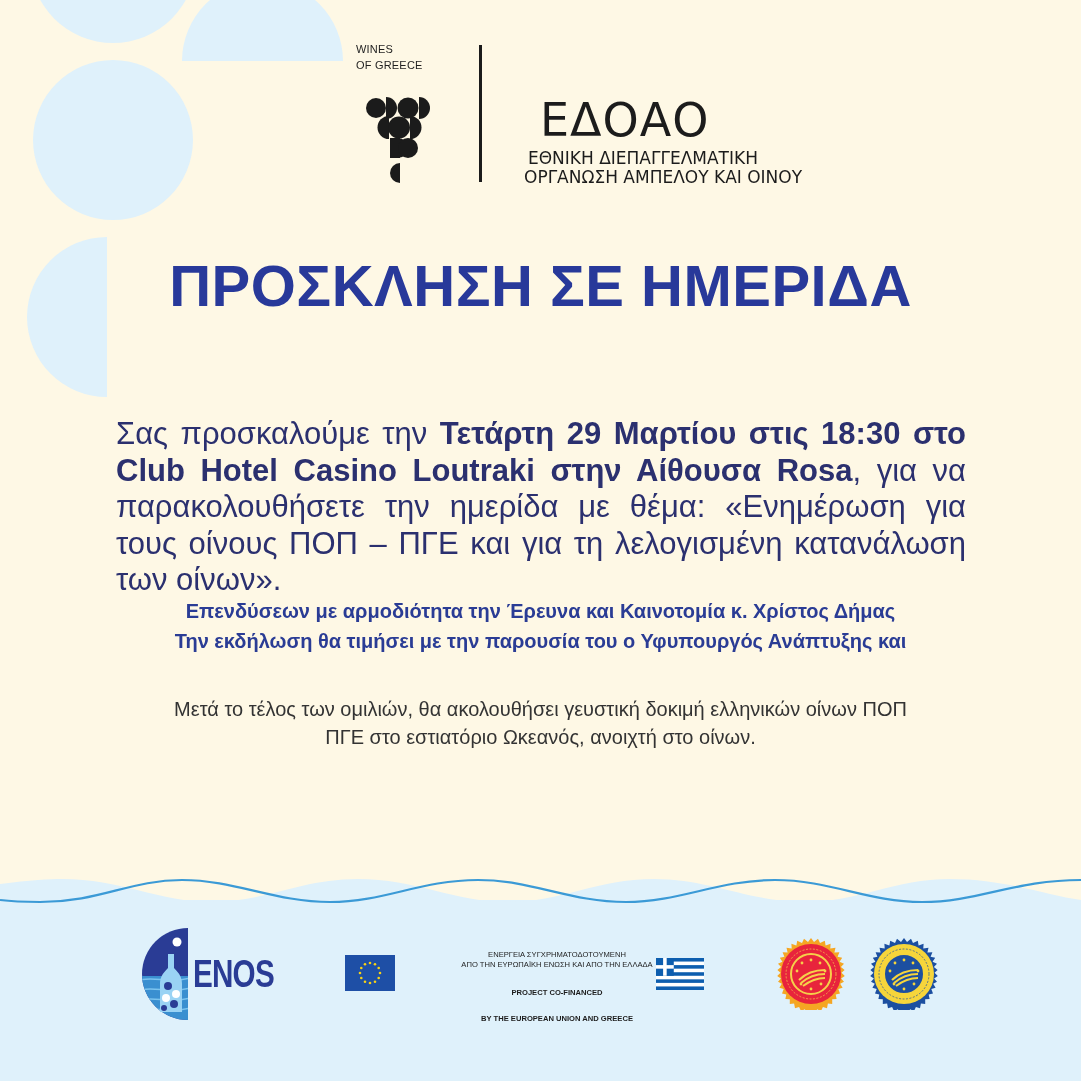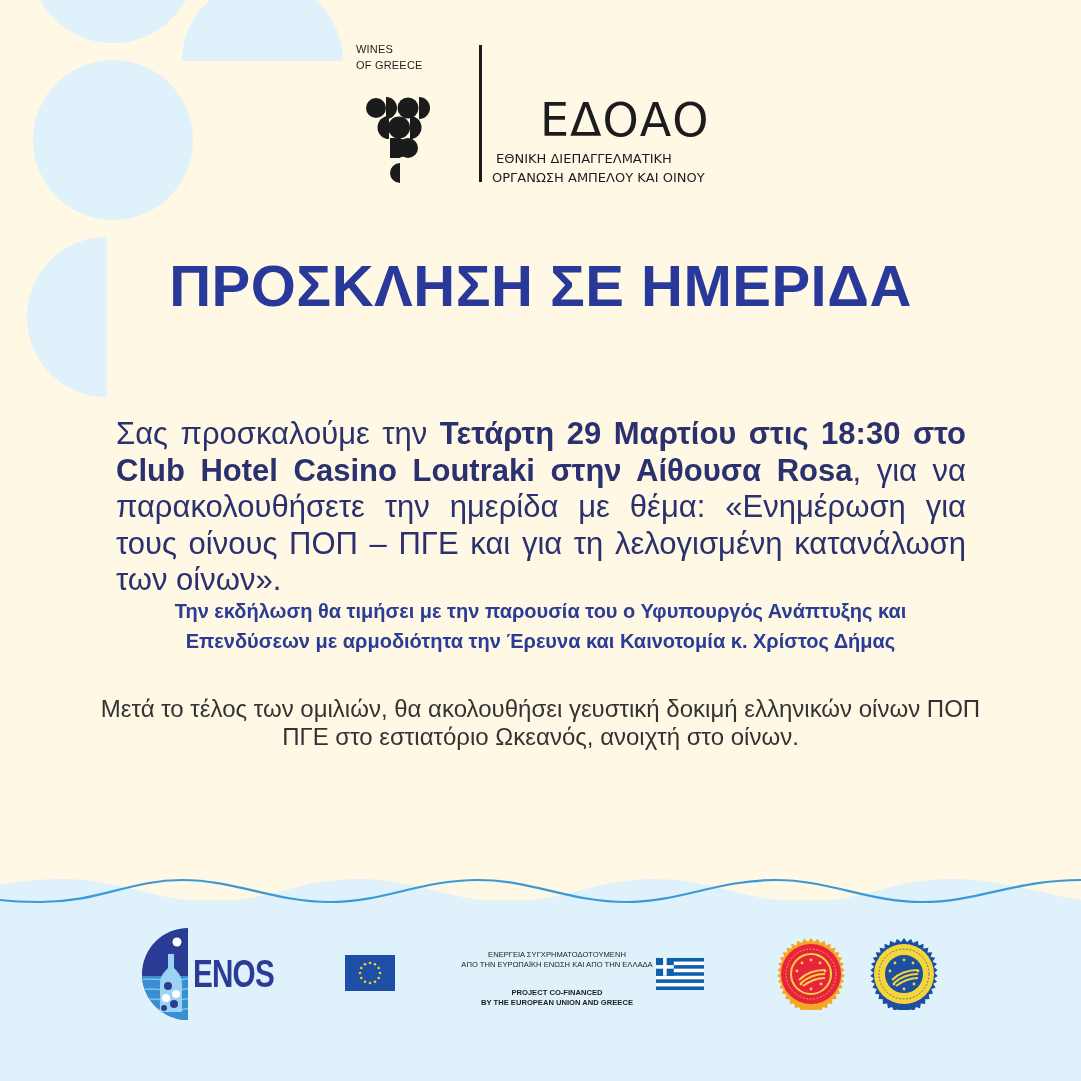--- a/index.html
+++ b/index.html
@@ -4,31 +4,31 @@
 <style>
   html, body { margin:0; padding:0; }
   body { width:1081px; height:1081px; background:#fef8e5; position:relative; overflow:hidden; font-family:"Liberation Sans", sans-serif; }
   .abs { position:absolute; }
   #bg-shapes svg { position:absolute; left:0; top:0; }
 
   
   .wog-text { position:absolute; left:356px; top:41px; width:106px; text-align:left; font-size:11px; line-height:16px; color:#1f1f1f; letter-spacing:0.2px; }
   .divider { position:absolute; left:479px; top:45px; width:3px; height:137px; background:#1b1b1b; }
   .edoao-title { position:absolute; left:540px; top:96px; font-size:46px; color:#1c1c1c; letter-spacing:1px; line-height:48px; font-family:"DejaVu Sans", sans-serif; font-weight:normal; }
-  .edoao-sub { position:absolute; left:492px; top:149px; font-size:13px; line-height:19px; color:#1c1c1c; font-family:"DejaVu Sans", sans-serif; text-align:left; }
+  .edoao-sub { position:absolute; left:524px; top:149px; font-size:17px; line-height:19px; color:#1c1c1c; font-family:"DejaVu Sans", sans-serif; text-align:left; }
   .edoao-sub div:first-child { padding-left:4px; }
 
   
   .main-title { position:absolute; left:0; right:0; top:258px; text-align:center; font-size:58px; font-weight:bold; color:#28399a; letter-spacing:0.5px; line-height:56px; }
 
   
   .p1 { position:absolute; left:116px; width:850px; top:416px; font-size:31px; line-height:36.5px; color:#2b306f; text-align:justify; text-align-last:left; }
   .p1 b { font-weight:bold; }
   .p2 { position:absolute; left:60px; right:60px; top:596px; text-align:center; font-size:20px; line-height:30px; font-weight:bold; color:#2a3c95; }
-  .p3 { position:absolute; left:60px; right:60px; top:695px; text-align:center; font-size:24px; line-height:28px; color:#333333; }
+  .p3 { position:absolute; left:60px; right:60px; top:695px; text-align:center; font-size:20px; line-height:28px; color:#333333; }
 
   
   .footer-band { position:absolute; left:0; top:900px; width:1081px; height:181px; background:#dff1fb; }
   .eu-text { position:absolute; left:422px; top:950px; width:270px; text-align:center; font-size:7.6px; line-height:10px; color:#1c1c1c; }
   .eu-text .en { font-weight:bold; margin-top:18px; font-size:7.6px; }
   .enos-label { position:absolute; left:193px; top:952px; font-size:38px; font-weight:bold; color:#2a3c95; letter-spacing:-1px; line-height:44px; transform:scaleX(0.78); transform-origin:left top; font-family:"Liberation Sans Narrow","Liberation Sans", sans-serif; }
 </style>
 </head>
 <body>
 
@@ -75,22 +75,22 @@
     <div>ΕΘΝΙΚΗ ΔΙΕΠΑΓΓΕΛΜΑΤΙΚΗ</div>
     <div>ΟΡΓΑΝΩΣΗ ΑΜΠΕΛΟΥ ΚΑΙ ΟΙΝΟΥ</div>
   </div>
 </div>
 
 <div class="main-title">ΠΡΟΣΚΛΗΣΗ ΣΕ ΗΜΕΡΙΔΑ</div>
 
 <div class="p1"><span>Σας προσκαλούμε την </span><b>Τετάρτη 29 Μαρτίου στις 18:30 στο Club Hotel Casino Loutraki στην Αίθουσα Rosa</b><span>, για να παρακολουθήσετε την ημερίδα με θέμα: «Ενημέρωση για τους οίνους ΠΟΠ – ΠΓΕ και για τη λελογισμένη κατανάλωση των οίνων».</span></div>
 
 <div class="p2">
+  <div>Επενδύσεων με αρμοδιότητα την Έρευνα και Καινοτομία κ. Χρίστος Δήμας</div>
   <div>Την εκδήλωση θα τιμήσει με την παρουσία του ο Υφυπουργός Ανάπτυξης και</div>
-  <div>Επενδύσεων με αρμοδιότητα την Έρευνα και Καινοτομία κ. Χρίστος Δήμας</div>
 </div>
 
 <div class="p3">
   <div>Μετά το τέλος των ομιλιών, θα ακολουθήσει γευστική δοκιμή ελληνικών οίνων ΠΟΠ</div>
   <div>ΠΓΕ στο εστιατόριο Ωκεανός, ανοιχτή στο οίνων.</div>
 </div>
 
 <div class="footer-band"></div>
 <svg class="abs" style="left:0;top:860px" width="1081" height="60" viewBox="0 860 1081 60">
 
@@ -140,21 +140,21 @@
     <circle cx="15" cy="18" r="1.3"></circle>
       <circle cx="16.3" cy="13" r="1.3"></circle>
       <circle cx="20" cy="9.3" r="1.3"></circle>
   </g>
 </svg>
 
 <div class="eu-text">
   <div>ΕΝΕΡΓΕΙΑ ΣΥΓΧΡΗΜΑΤΟΔΟΤΟΥΜΕΝΗ</div>
   <div>ΑΠΟ ΤΗΝ ΕΥΡΩΠΑΪΚΗ ΕΝΩΣΗ ΚΑΙ ΑΠΟ ΤΗΝ ΕΛΛΑΔΑ</div>
   <div class="en">PROJECT CO-FINANCED</div>
-  <div class="en" style="margin-top:0">BY THE EUROPEAN UNION AND GREECE</div>
+  <div class="en" style="margin-top:16px">BY THE EUROPEAN UNION AND GREECE</div>
 </div>
 
 <svg class="abs" style="left:656px;top:958px" width="48" height="32" viewBox="0 0 27 18">
   <rect width="27" height="18" fill="#ffffff"></rect>
   <g fill="#0d5eaf">
     <rect y="0" width="27" height="2"></rect>
     <rect y="4" width="27" height="2"></rect>
     <rect y="8" width="27" height="2"></rect>
     <rect y="12" width="27" height="2"></rect>
     <rect y="16" width="27" height="2"></rect>

